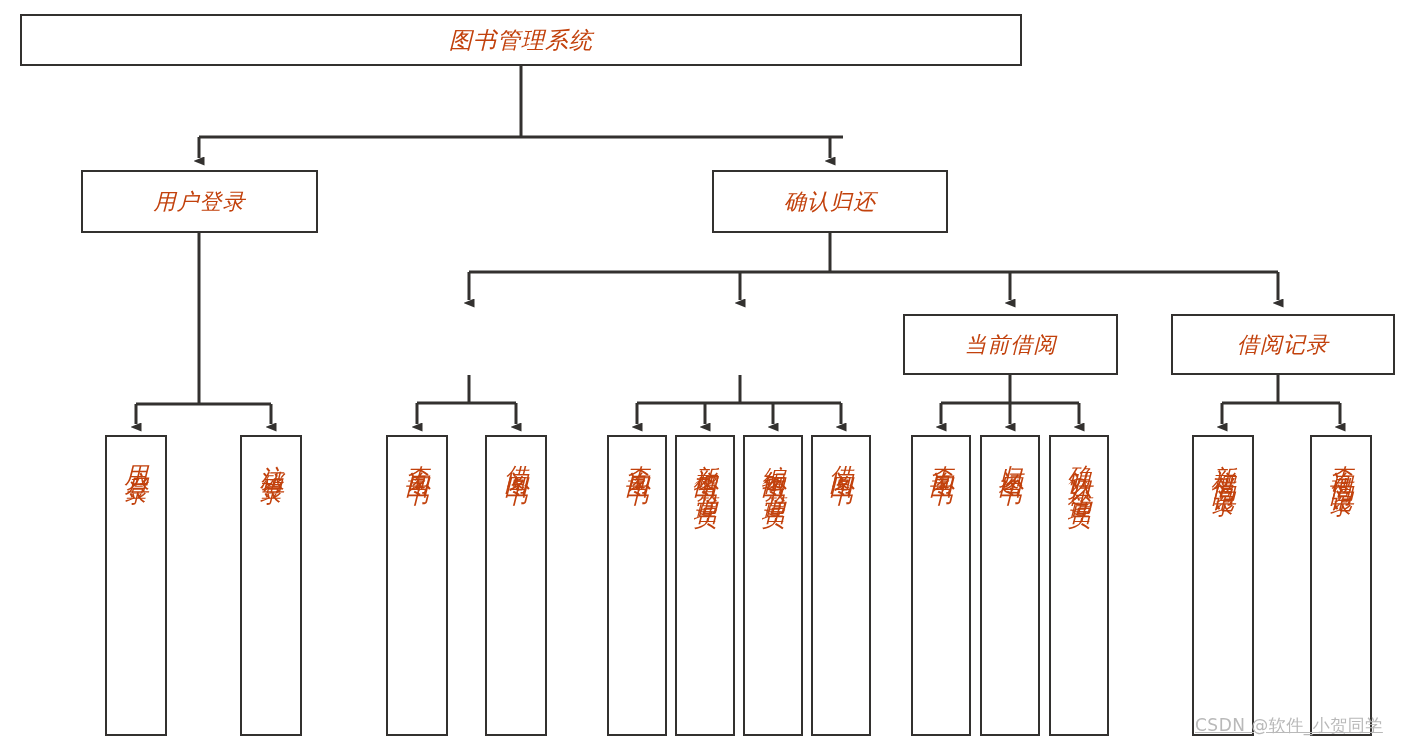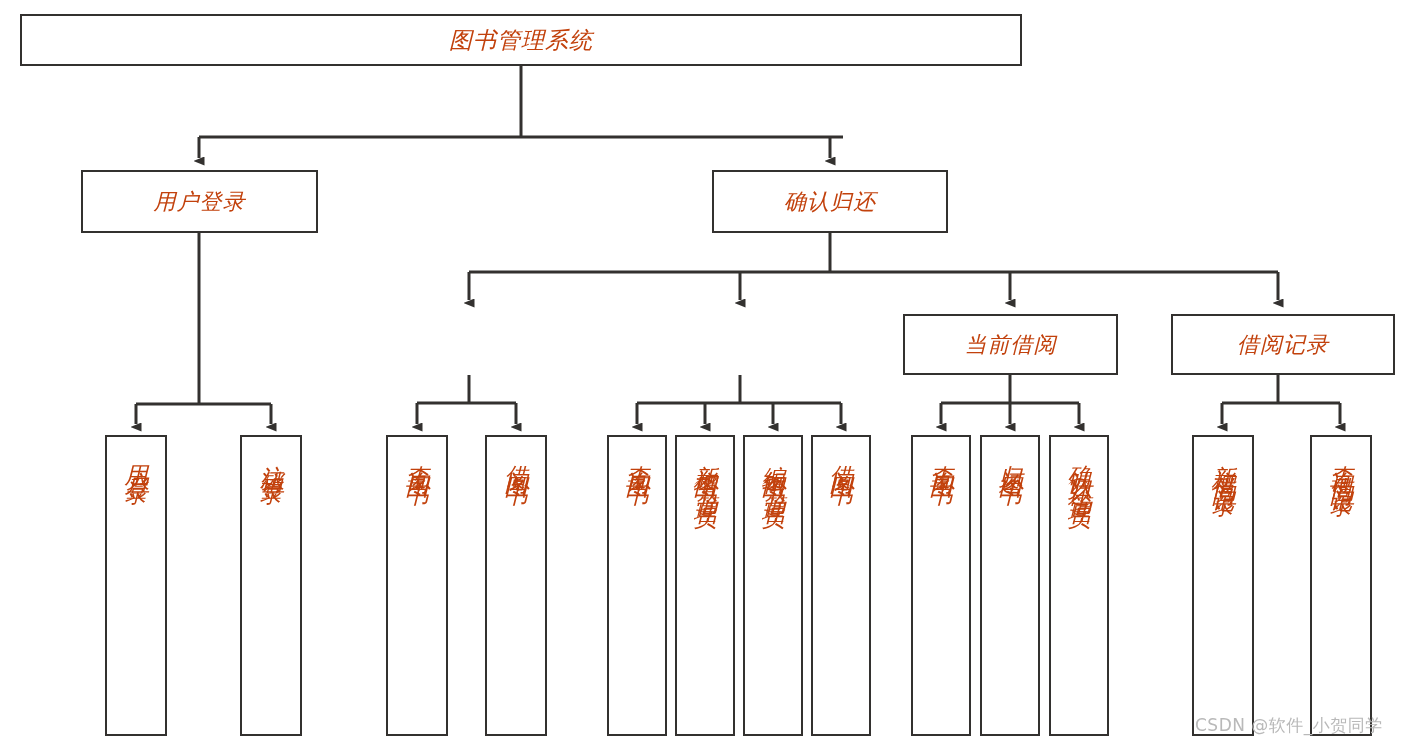--- a/index.html
+++ b/index.html
@@ -44,20 +44,21 @@
   }
   .watermark{
     position:absolute;
     left:1195px;top:714px;
     font-size:17px;
     color:#b9b9b9;
     letter-spacing:0.5px;
     white-space:nowrap;
     z-index:5;
     font-family:"DejaVu Sans","Liberation Sans",sans-serif;
+    text-decoration:underline;
   }
 </style>
 </head>
 <body>
 
 <div id="canvas">
 
   <svg class="edges" viewBox="0 0 1405 747">
     <defs>
       <marker id="arrow" markerWidth="9" markerHeight="11" refX="1.5" refY="5.5" orient="auto" markerUnits="userSpaceOnUse">

